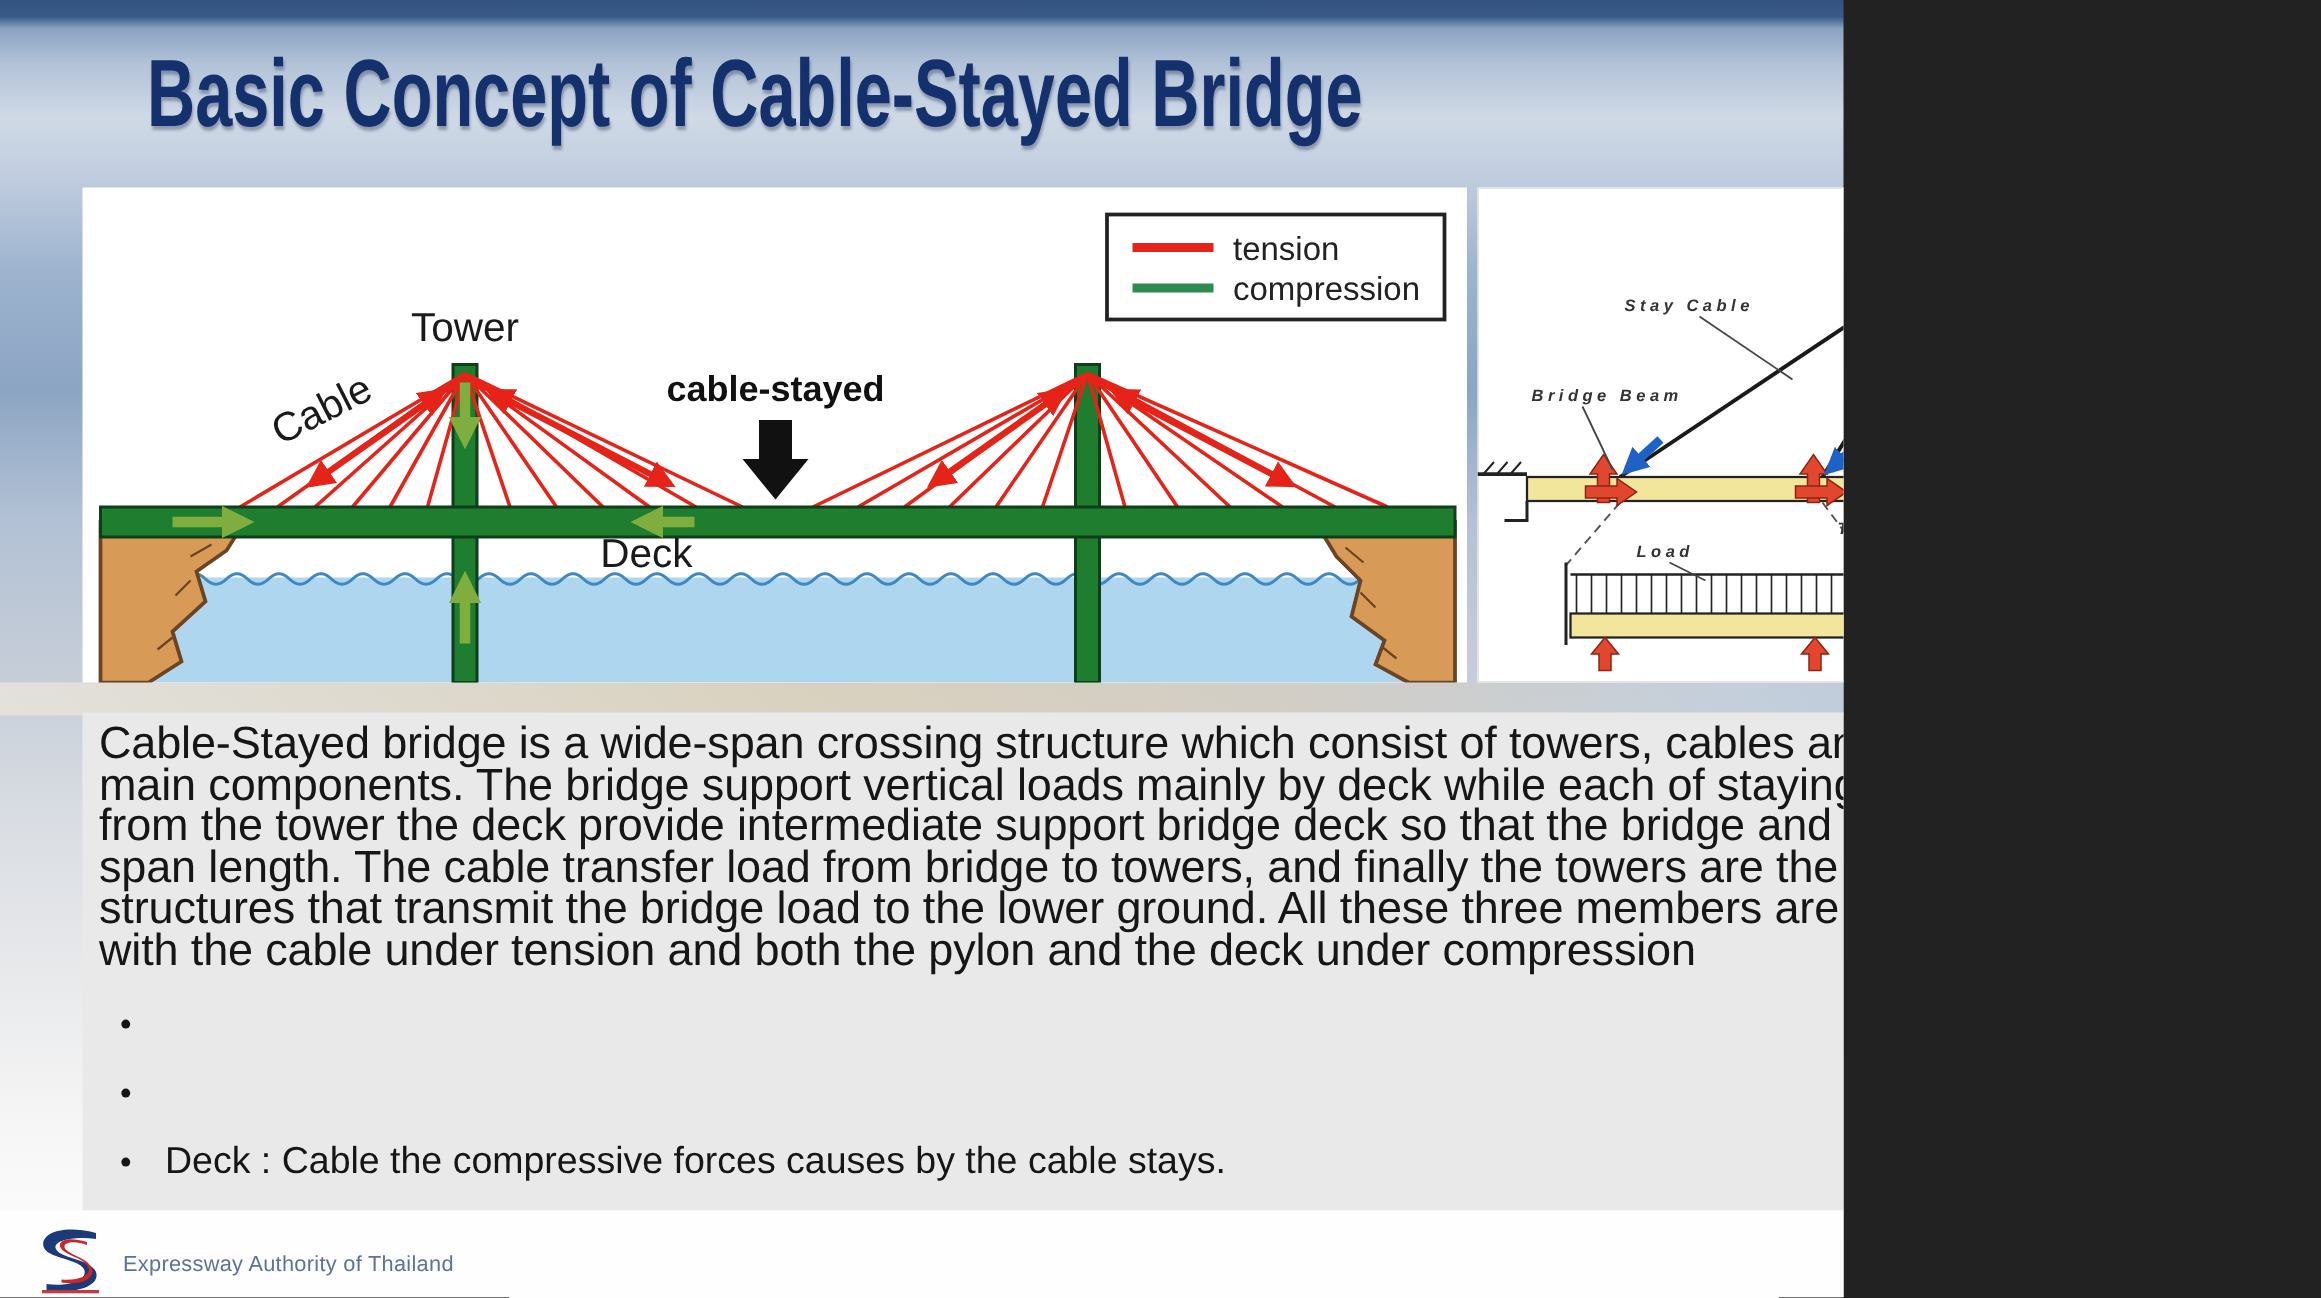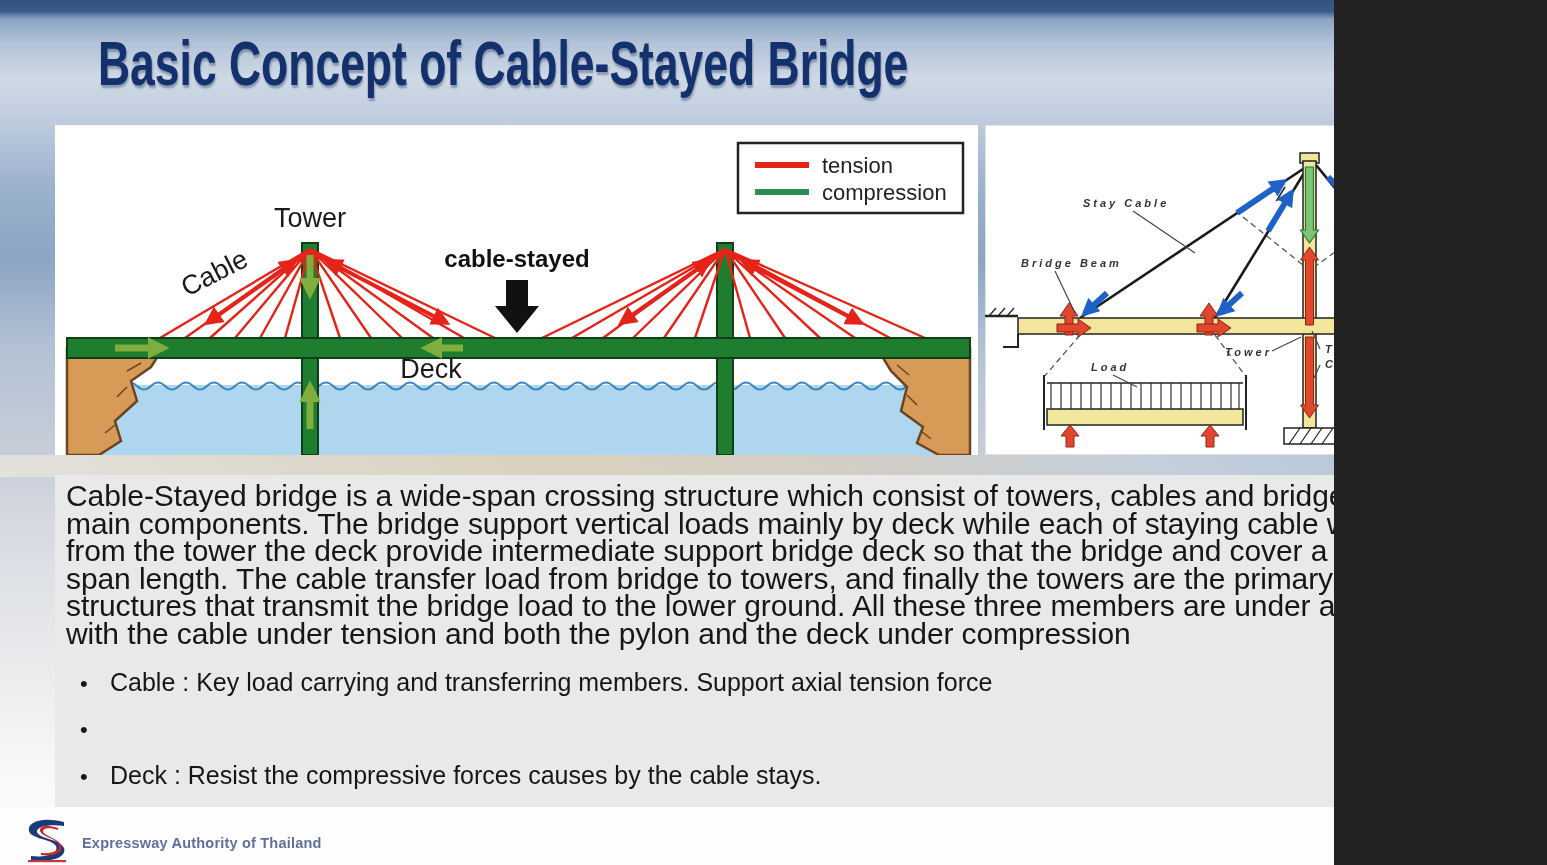--- a/index.html
+++ b/index.html
@@ -1,17 +1,17 @@
 <!DOCTYPE html>
 <html><head>
 <meta charset="utf-8">
 <style>
   html,body{margin:0;padding:0;background:#222;}
   .slide{
-    position:relative;width:1334px;height:865px;overflow:hidden;
+    position:relative;width:1229px;height:865px;overflow:hidden;
     font-family:"Liberation Sans",sans-serif;
     background:linear-gradient(180deg,
       #33527f 0%, #3a5a88 1.3%,
       #8ba3c2 2.2%, #b3c3d8 5%, #cfd9e6 9%, #c3cfe0 13%,
       #9db3ce 21%, #8ca5c3 30%, #b2c1d5 40%, #c6cdd8 52%,
       #d9dde3 63%, #e9eaec 76%, #f7f7f7 88%, #ffffff 100%);
   }
   .photo-strip{position:absolute;left:0;top:455px;width:1547px;height:22px;
     background:linear-gradient(90deg,#e9e5dc 0%,#ddd2b8 35%,#d5cdc0 55%,#c3cfdc 75%,#a7bcd4 100%);
     opacity:.8;}
@@ -33,21 +33,21 @@
   }
   .paragraph{
     margin:0;font-size:30px;line-height:27.5px;letter-spacing:-0.1px;
     width:1456px;
   }
   .bullets{list-style:none;margin:22px 0 0 0;padding:0 0 0 14px;}
   .bullets li{display:flex;align-items:baseline;margin-bottom:19px;font-size:25px;line-height:27px;}
   .bullets .dot{width:30px;flex:0 0 30px;font-size:22px;}
   .footer{position:absolute;left:0;top:807px;width:1547px;height:58px;background:#fefefe;}
   .footer .org{
-    position:absolute;left:82px;top:28px;font-size:14.5px;font-weight:bold;
+    position:absolute;left:82px;top:28px;font-size:14.5px;font-weight:normal;
     color:#5f719b;letter-spacing:.2px;
   }
   .logo{position:absolute;left:22px;top:8px;}
   svg text{font-family:"Liberation Sans",sans-serif;}
   .dlabel{font-size:27px;fill:#1a1a1a;}
   .dlabel-b{font-size:24px;font-weight:bold;fill:#111;}
   .legend-t{font-size:22px;fill:#222;}
   .rlabel{font-size:11px;font-weight:bold;letter-spacing:3px;fill:#333;}
 </style>
 </head>
@@ -226,28 +226,27 @@
       <text class="rlabel" x="340" y="228">Tower</text>
       <text class="rlabel" x="340" y="243">Compression</text>
     </svg>
   </div>
 
   <div class="textpanel">
     <p class="paragraph">Cable-Stayed bridge is a wide-span crossing structure which consist of towers, cables and bridge deck as main components. The bridge support vertical loads mainly by deck while each of staying cable which directly from the tower the deck provide intermediate support bridge deck so that the bridge and cover a long-distance span length. The cable transfer load from bridge to towers, and finally the towers are the primary load-bearing structures that transmit the bridge load to the lower ground. All these three members are under axial forces, with the cable under tension and both the pylon and the deck under compression</p>
     <ul class="bullets">
       <li>
         <span class="dot">•</span>
-        <span>Cable : Key load carrying and transferring members. Support axial tension force</span>
       </li>
       <li>
         <span class="dot">•</span>
       </li>
       <li>
         <span class="dot">•</span>
-        <span>Deck : Resist the compressive forces causes by the cable stays.</span>
+        <span>Deck : Cable the compressive forces causes by the cable stays.</span>
       </li>
     </ul>
   </div>
 
   <div class="footer">
     <svg class="logo" width="50" height="48" viewBox="0 0 50 48">
       <path d="M42 7 C18 1 5 8 7 16 C9 24 30 24 34 31 C37 38 25 43 9 41 L9 45 C30 48 45 42 42 33 C38 24 17 24 15 17 C14 12 27 9 42 11 Z" fill="#1b3a7a"></path>
       <path d="M36 13 C23 9 17 12 18 16 C20 22 34 23 37 30 C39 35 31 39 19 38 L19 40 C33 42 42 37 39 30 C36 23 21 21 21 16 C21 13 28 12 36 15 Z" fill="#cc2626"></path>
       <rect x="6" y="45" width="38" height="2.2" fill="#c23a3a"></rect>
     </svg>

